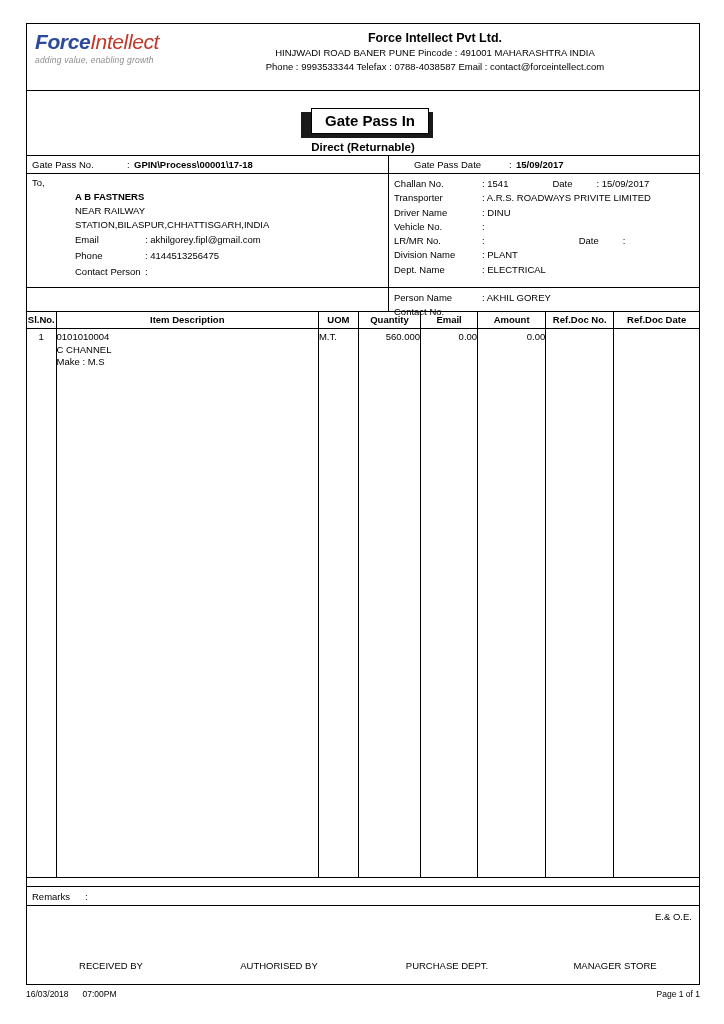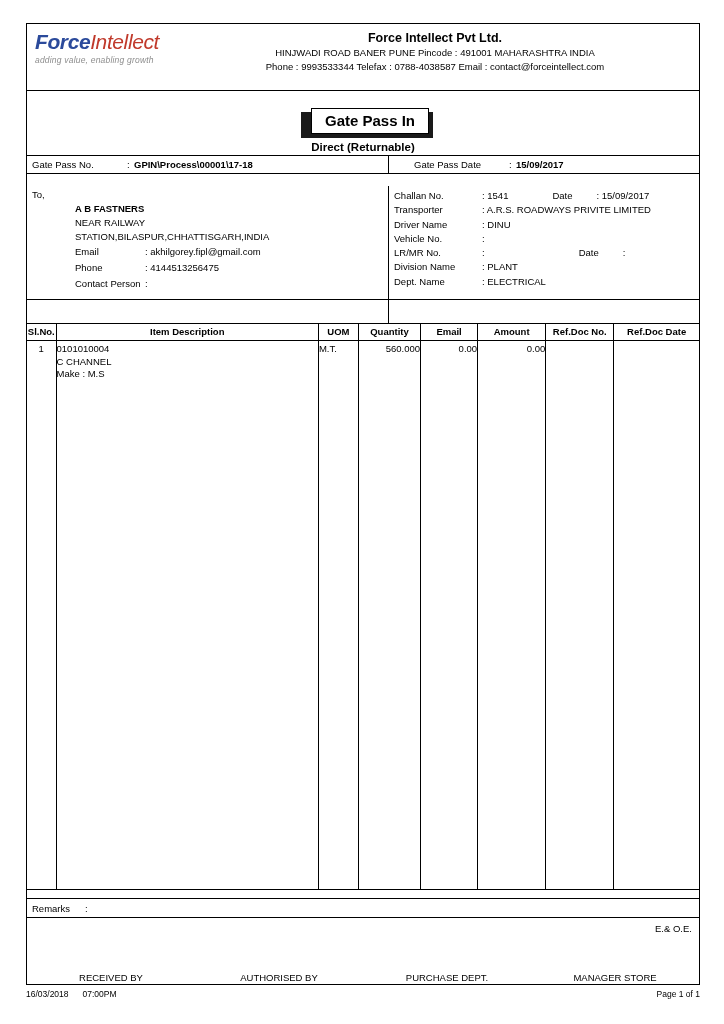--- a/index.html
+++ b/index.html
@@ -143,21 +143,20 @@
   .gp-label { width: 95px; }
   .gp-val { font-weight: bold; }
   .gp-colon { width: 7px; }
 
   
   .party-band {
     display: flex;
     border-bottom: 1.5px solid #000;
     box-sizing: border-box;
     height: 138px;
-    margin-top: 12px;
   }
   .party-left {
     width: 362px;
     box-sizing: border-box;
     border-right: 1.5px solid #000;
     position: relative;
     font-size: 9.5px;
   }
   .party-left-inner {
     height: 114px;
@@ -383,20 +382,30 @@
           <span class="pr-v pr-date-k2">Date</span>
           <span class="pr-v">:</span>
         </div>
         <div class="pr-kv">
           <span class="pr-k">Division Name</span>
           <span class="pr-v">: PLANT</span>
         </div>
         <div class="pr-kv">
           <span class="pr-k">Dept. Name</span>
           <span class="pr-v">: ELECTRICAL</span>
+        </div>
+      </div>
+      <div class="party-right-bot">
+        <div class="pr-kv">
+          <span class="pr-k">Person Name</span>
+          <span class="pr-v">: AKHIL GOREY</span>
+        </div>
+        <div class="pr-kv">
+          <span class="pr-k">Contact No.</span>
+          <span class="pr-v"></span>
         </div>
       </div>
     </div>
   </div>
 
   <div class="table-wrap">
     <table class="items">
       <colgroup>
         <col class="c-sl">
           <col class="c-desc">

